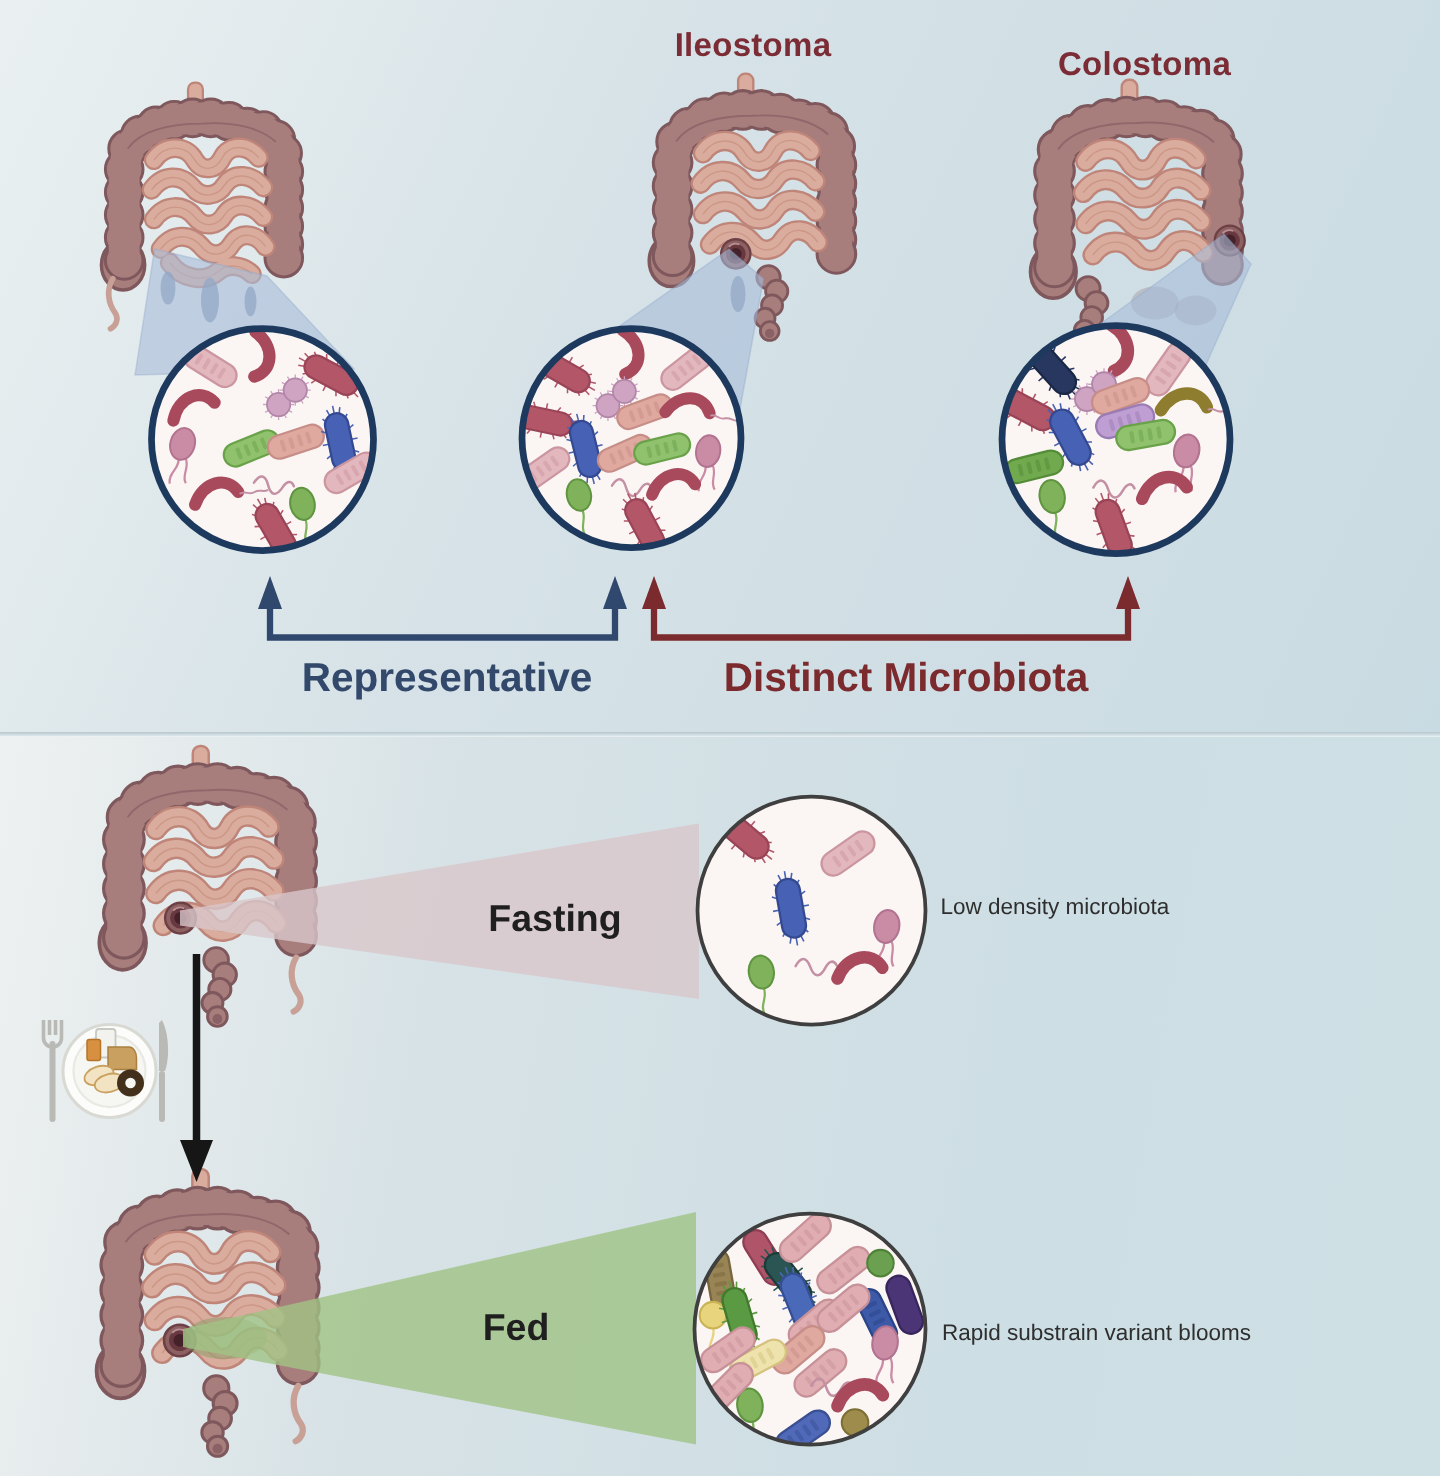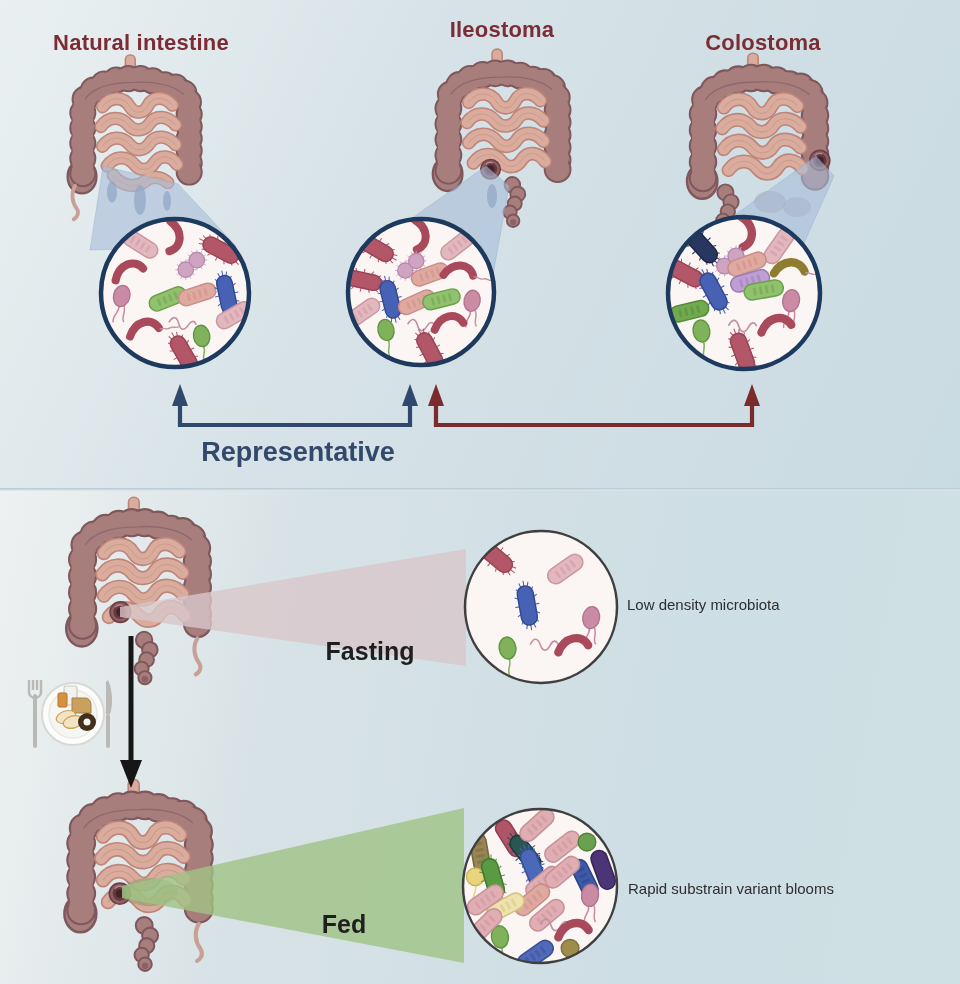--- a/index.html
+++ b/index.html
@@ -10,21 +10,21 @@
   .bg-bottom{position:absolute;left:0;top:491px;width:960px;height:493px;
           background:linear-gradient(100deg,#eef1f1 0%,#d7e2e6 30%,#cdDee4 70%,#cfe0e5 100%);}
   .divider{position:absolute;left:0;top:488px;width:960px;height:3px;
           background:linear-gradient(to bottom,#b6c6ce,#e2ecef);}
   svg.scene{position:absolute;left:0;top:0;z-index:1;}
   .lbl{position:absolute;transform:translate(-50%,-50%);white-space:nowrap;
        font-weight:700;z-index:2;}
   .heading{font-size:22px;color:var(--heading,#7b2c34);letter-spacing:.2px;}
   .rep{font-size:27px;color:var(--representative,#33496b);}
   .dis{font-size:27px;color:var(--distinct,#7b2a2d);}
-  .state{font-size:25px;color:#1f1f1f;margin-top:38px;}
+  .state{font-size:25px;color:#1f1f1f;}
   .cap{position:absolute;transform:translateY(-50%);white-space:nowrap;
        font-size:15px;color:var(--caption,#2e2e2e);z-index:2;line-height:30px;}
 </style>
 </head>
 <body>
 
 <div class="canvas">
   <div class="bg-top"></div>
   <div class="bg-bottom"></div>
   <div class="divider"></div>
@@ -1069,25 +1069,25 @@
  <rect x="38" y="17" width="9" height="14" rx="1.5" fill="#d79040" stroke="#b57428" stroke-width="1"></rect>
  <path d="M52,22 h14 a5,7 0 0 1 5,7 v8 h-19 Z" fill="#c9a05f" stroke="#a9803f" stroke-width="1"></path>
  <ellipse cx="46" cy="41" rx="10" ry="6" fill="#f2e3c2" stroke="#c9a05f" stroke-width="1.2" transform="rotate(-18 46 41)"></ellipse>
  <ellipse cx="53" cy="46" rx="10" ry="6" fill="#f2e3c2" stroke="#c9a05f" stroke-width="1.2" transform="rotate(-14 53 46)"></ellipse>
  <circle cx="67" cy="46" r="9" fill="#42301c"></circle>
           <circle cx="67" cy="46" r="3.5" fill="#f6f6f2"></circle>
         </g>
 </g>
     </svg>
 
-  <div class="lbl heading" style="left:141px;top:43px">Natural intestine</div>
   <div class="lbl heading" style="left:502px;top:30px">Ileostoma</div>
   <div class="lbl heading" style="left:763px;top:43px">Colostoma</div>
 
   <div class="lbl rep" style="left:298px;top:452px">Representative</div>
+  <div class="lbl dis" style="left:604px;top:452px">Distinct Microbiota</div>
 
   <div class="lbl state" style="left:370px;top:613px">Fasting</div>
   <div class="lbl state" style="left:344px;top:886px">Fed</div>
 
   <div class="cap" style="left:627px;top:605px">Low density microbiota</div>
   <div class="cap" style="left:628px;top:889px">
     <div>Rapid substrain variant blooms</div>
   </div>
 </div>
 

